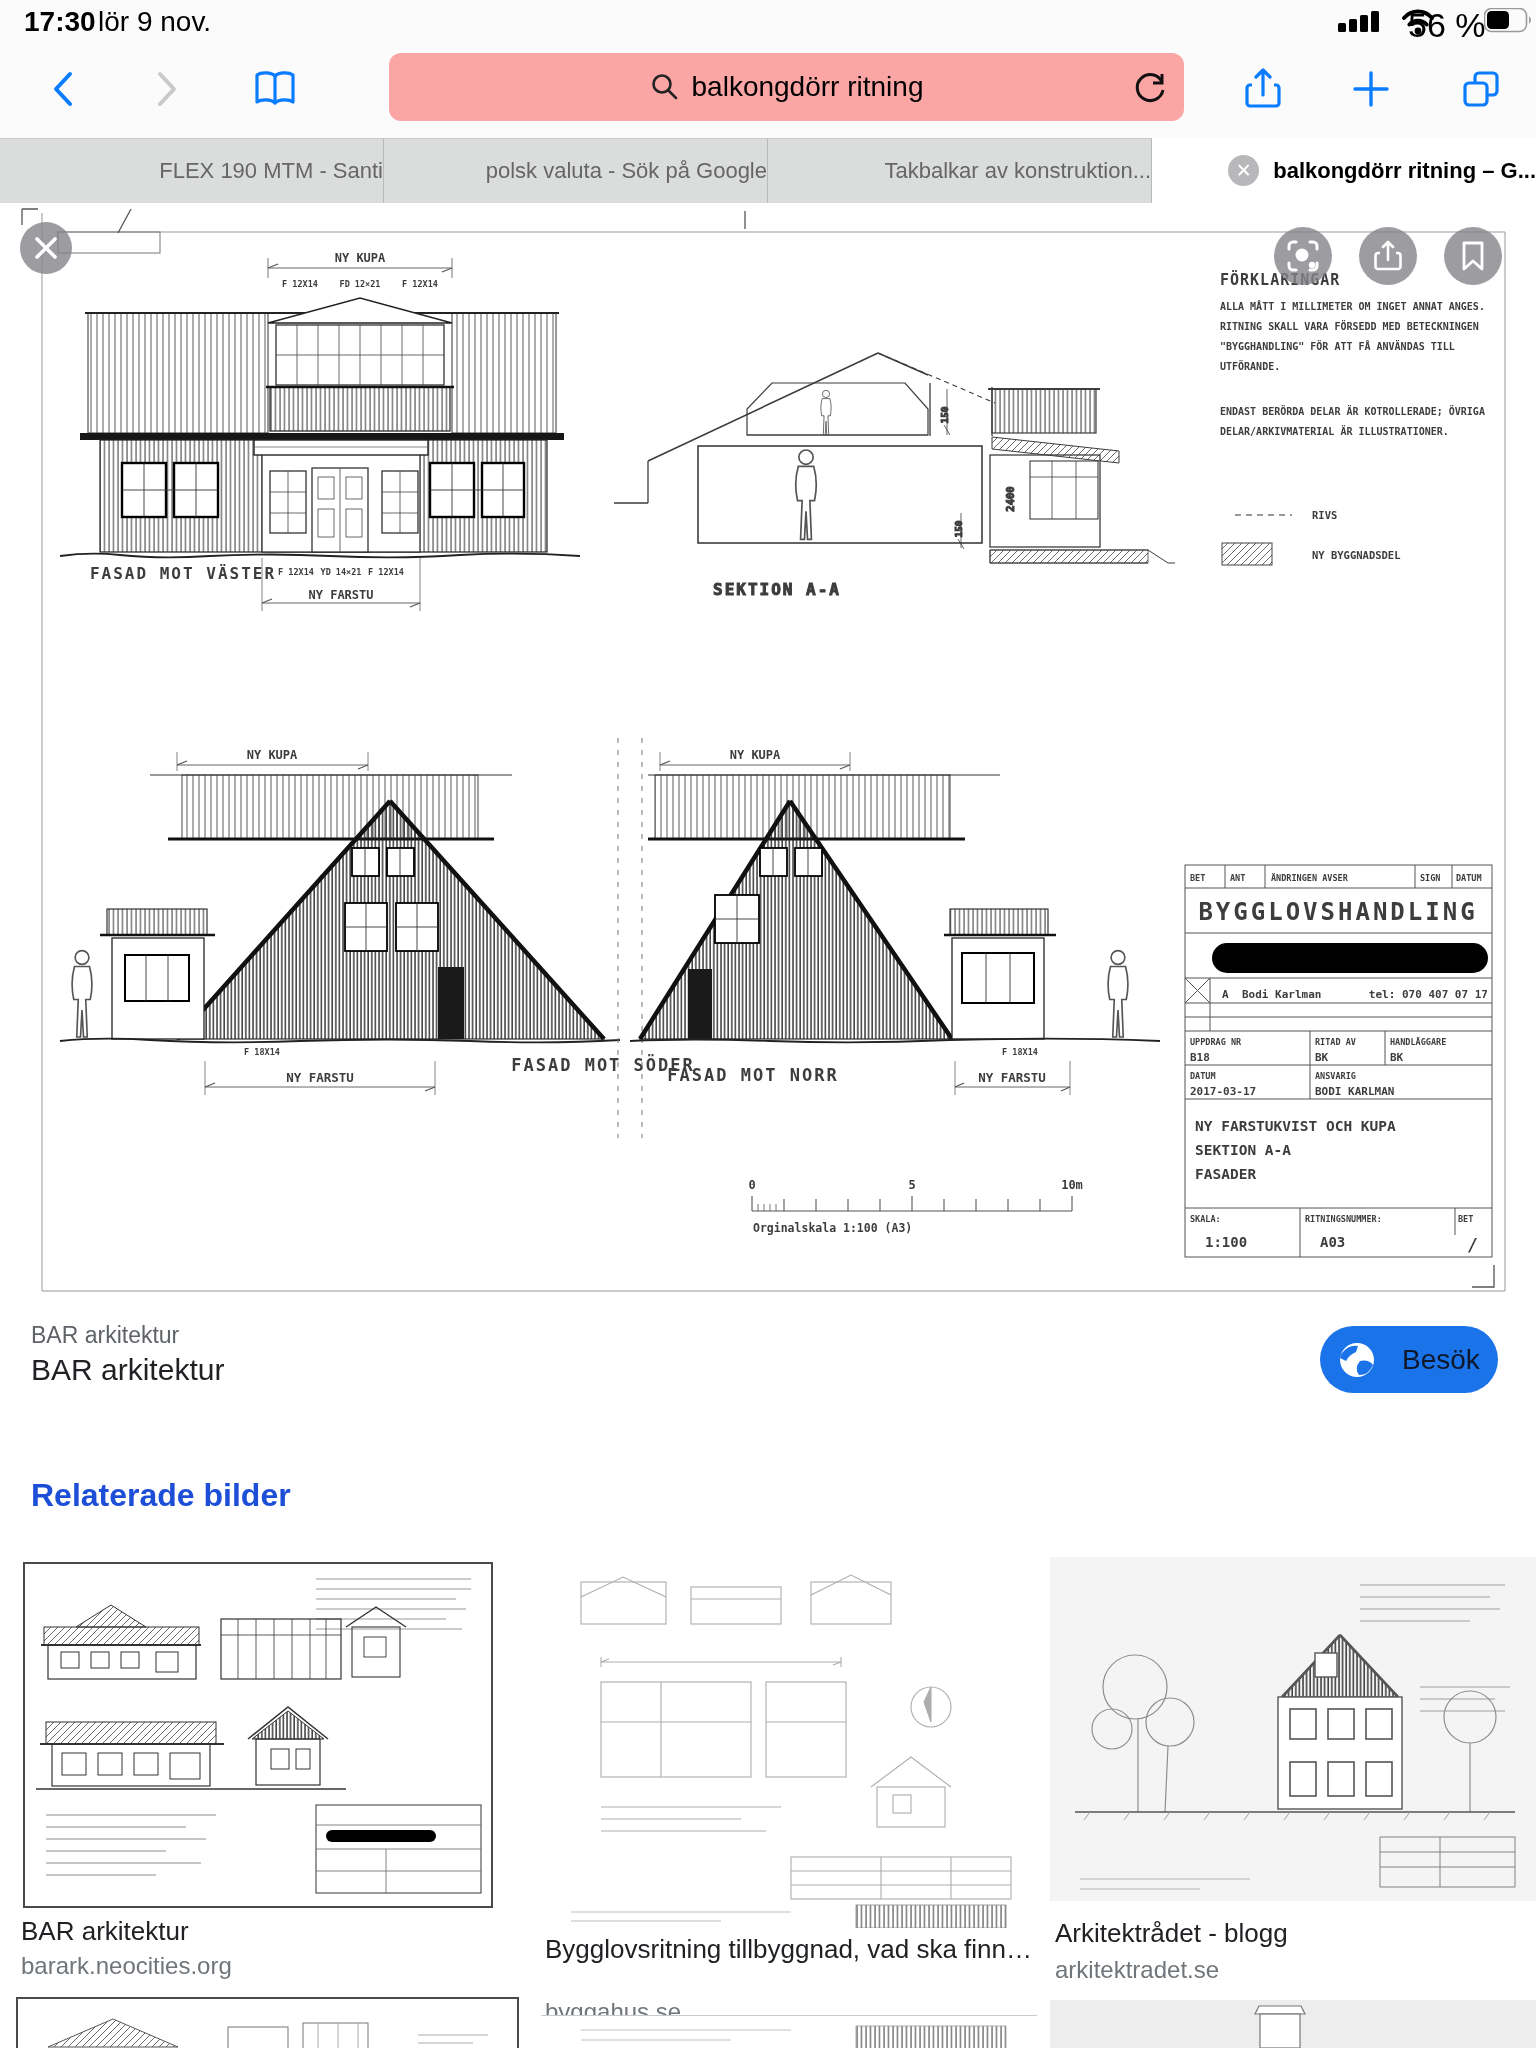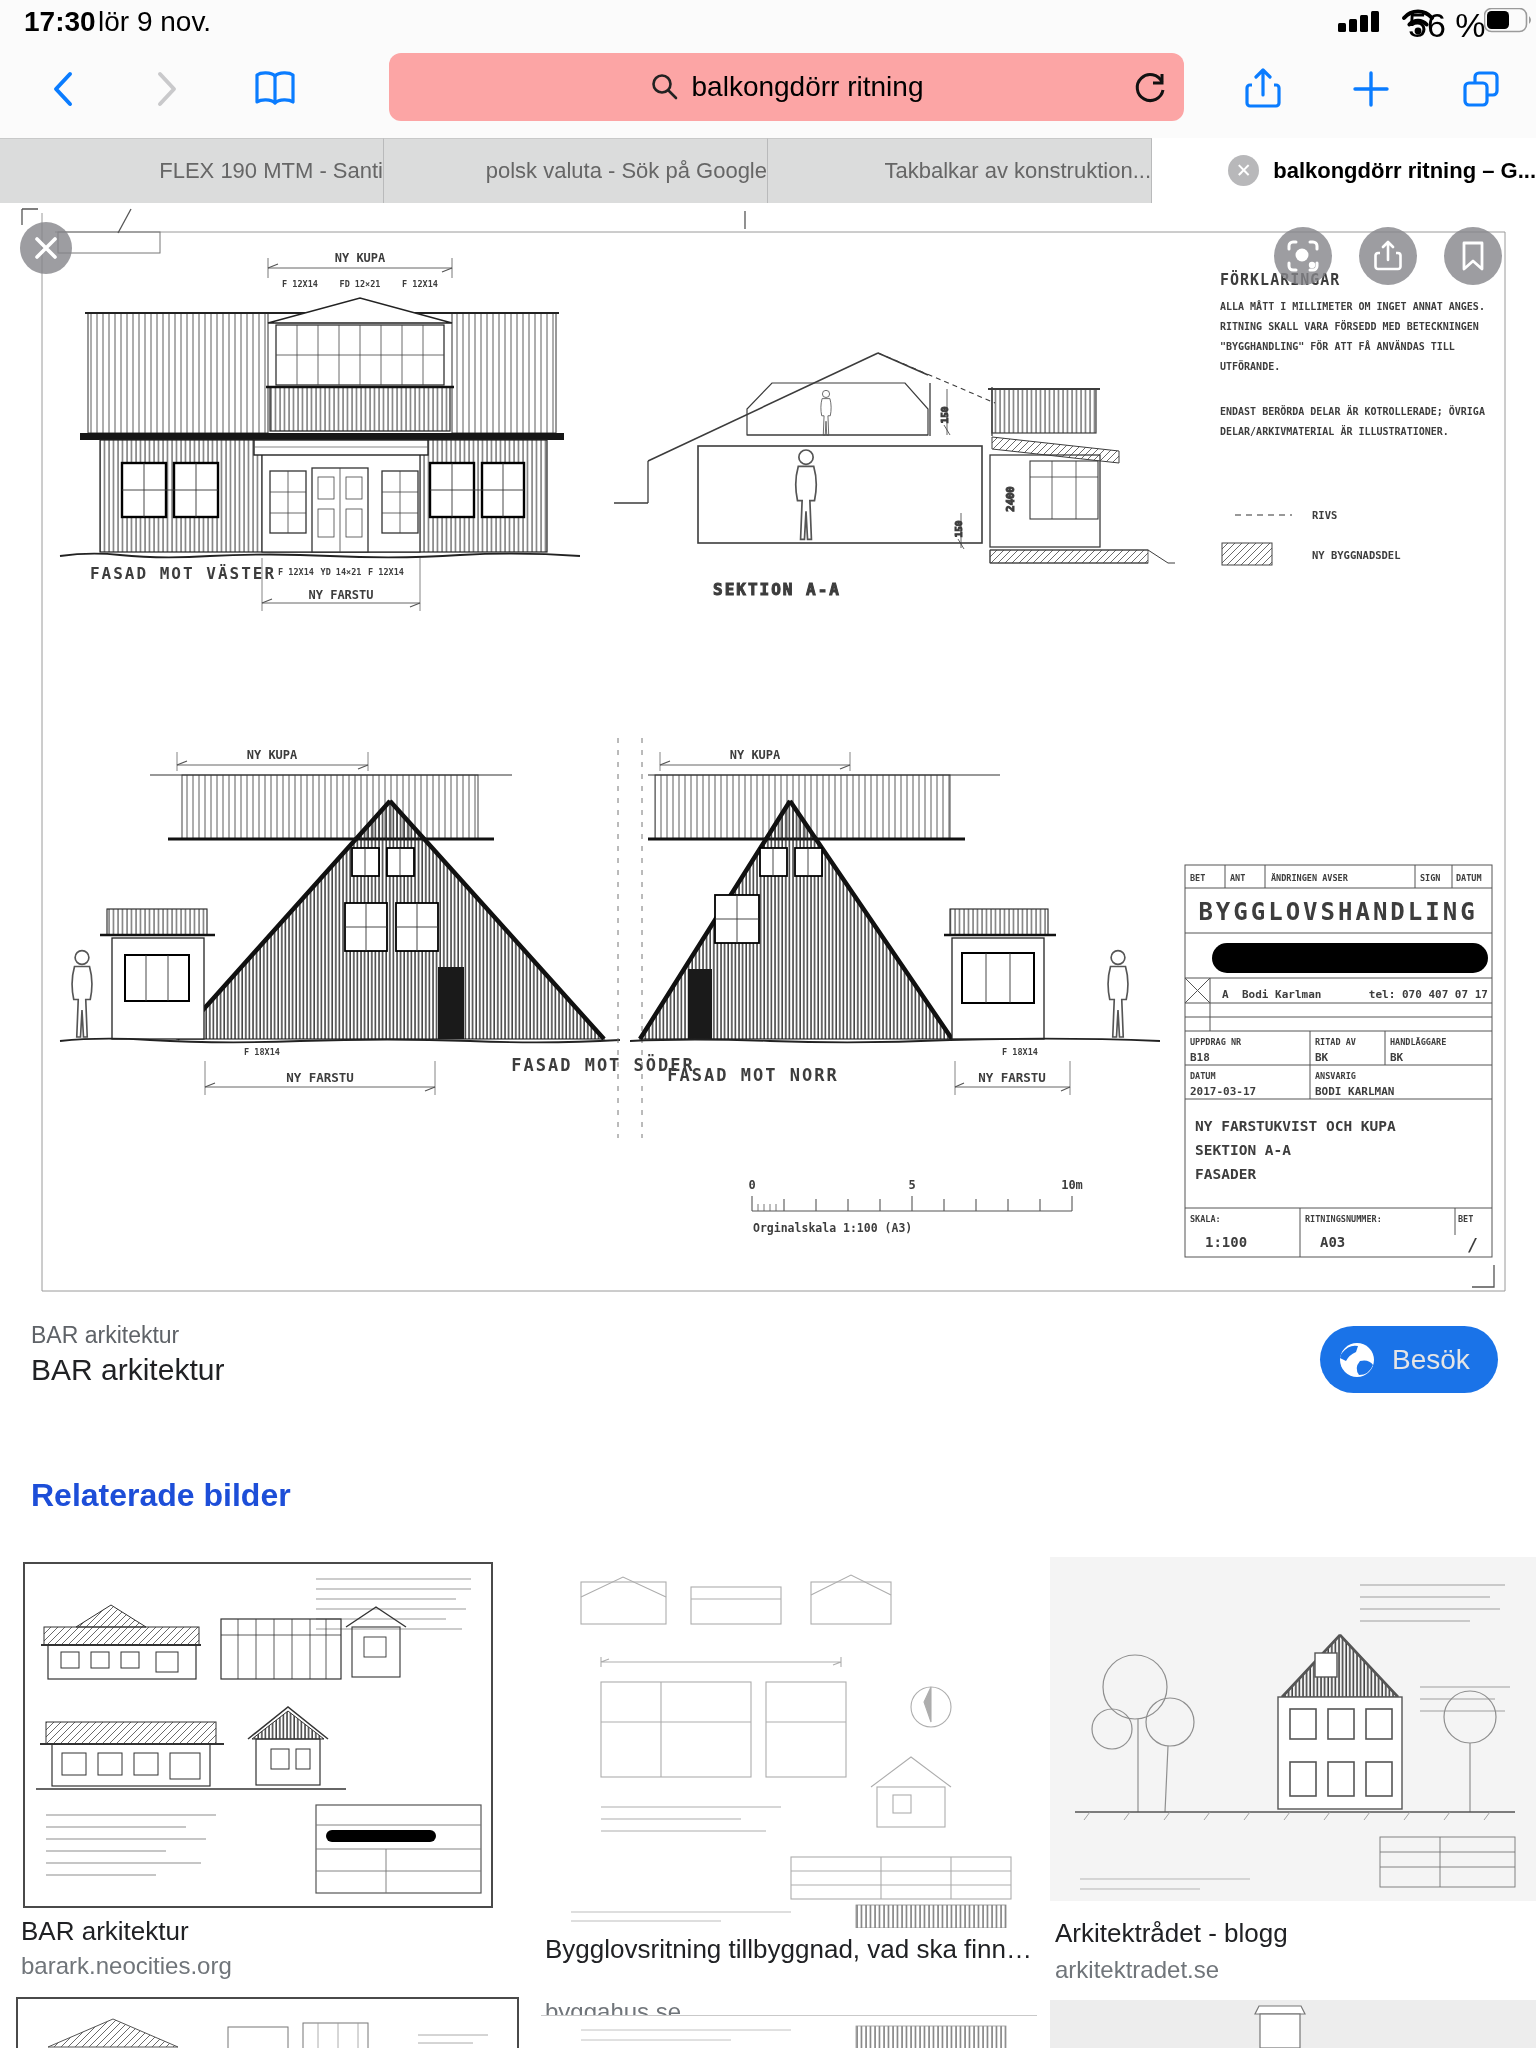--- a/index.html
+++ b/index.html
@@ -30,21 +30,21 @@
        font-size:19px;line-height:31px;text-align:center;margin-right:14px;flex:0 0 auto;font-weight:400;}
   
   #viewer{left:0;top:203px;width:1536px;height:1107px;background:#fff;font-weight:bold;}
   .ovl-circle{border-radius:50%;background:rgba(133,133,137,.8);display:flex;
       align-items:center;justify-content:center;cursor:pointer;}
   
   .src-small{left:31px;top:1322px;font-size:23px;color:#5f6368;}
   .src-big{left:31px;top:1353px;font-size:30px;color:#202124;}
   #visitbtn{left:1320px;top:1326px;width:178px;height:67px;border-radius:34px;
       background:#1a73e8;display:flex;align-items:center;cursor:pointer;}
-  #visitbtn span{color:#e5e5e5;font-size:28px;margin-left:14px;}
+  #visitbtn span{color:#0f172a;font-size:28px;margin-left:24px;}
   .copyright{left:31px;top:1411px;font-size:26px;color:#70757a;}
   .copyright b{color:#3c4043;font-weight:700;}
   .rel-heading{left:31px;top:1477px;font-size:32px;color:#1d4ed8;font-weight:700;}
   
   .card{background:#fff;overflow:hidden;cursor:pointer;}
   #card1{left:16px;top:1557px;width:484px;height:353px;}
   #card2{left:541px;top:1557px;width:496px;height:371px;}
   #card3{left:1050px;top:1557px;width:486px;height:344px;background:#f4f4f4;}
   .cap-title{font-size:26px;color:#202124;white-space:nowrap;overflow:hidden;
       text-overflow:ellipsis;max-width:480px;}

